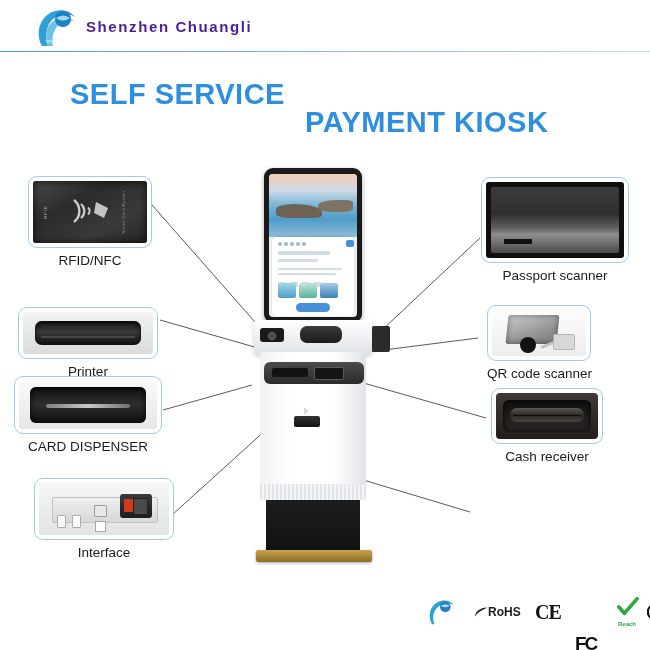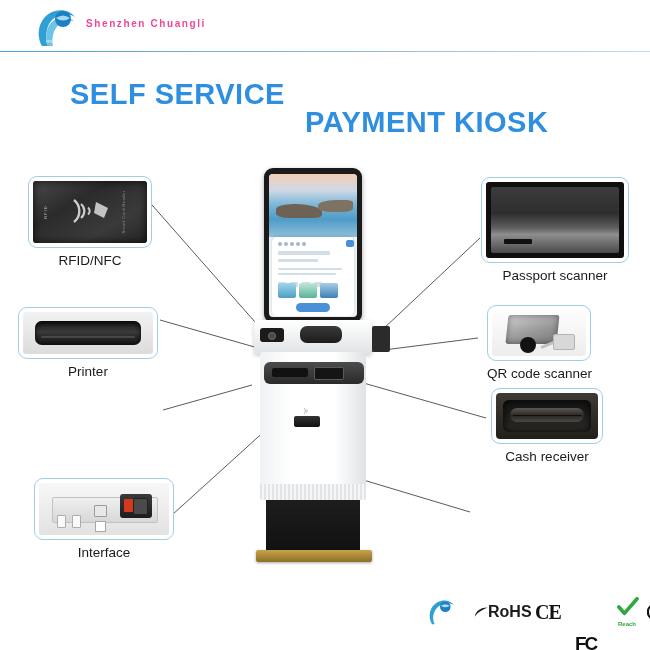--- a/index.html
+++ b/index.html
@@ -10,21 +10,21 @@
     overflow:hidden;
     position:relative;
   }
   .page{position:absolute;inset:0;}
 
   
   .header{position:absolute;left:0;top:0;width:650px;height:52px;}
   .logo-mark{position:absolute;left:32px;top:6px;width:46px;height:42px;}
   .brand-name{
     position:absolute;left:86px;top:18px;
-    font-size:10px;font-weight:bold;color:#ec4899;letter-spacing:1.6px;
+    font-size:15px;font-weight:bold;color:#4c1d95;letter-spacing:1.6px;
     white-space:nowrap;
   }
   .header-rule{
     position:absolute;left:0;top:51px;width:650px;height:1px;
     background:linear-gradient(to right,#4a9fd8,#9fc5de 70%,#c9dbe8);
   }
 
   
   .title-1{
     position:absolute;left:70px;top:78px;
@@ -304,21 +304,21 @@
   }
 
   
   .footer-note{
     position:absolute;left:14px;top:598px;
     font-family:"Liberation Serif", serif;
     font-size:13.5px;color:#111;white-space:nowrap;
   }
   .certs{position:absolute;left:425px;top:596px;width:215px;height:34px;}
   .cert{position:absolute;top:0;height:32px;display:flex;align-items:center;}
-  .cert-rohs{left:48px;font-size:16px;font-weight:bold;color:#1b1b1b;}
+  .cert-rohs{left:48px;font-size:12px;font-weight:bold;color:#1b1b1b;}
   .cert-ce{left:110px;font-size:20px;font-weight:bold;color:#111;letter-spacing:-1px;font-family:"Liberation Serif",serif;}
   .cert-fc{left:150px;font-size:19px;font-weight:bold;color:#111;letter-spacing:-2px;margin-top:32px;}
   .cert-reach{left:190px;}
   .cert-ccc{left:222px;}
 </style>
 </head>
 <body>
 
 <div class="page">
 
@@ -370,20 +370,30 @@
 
   <div class="callout" style="left:18px;top:281px;width:140px;margin-top:26px;">
     <div class="cbox" style="width:140px;height:52px;">
       <div class="part printer">
         <div class="slot"></div>
       </div>
     </div>
     <div class="clabel">Printer</div>
   </div>
 
+  <div class="callout" style="left:14px;top:376px;width:148px;">
+    <div class="cbox" style="width:148px;height:58px;">
+      <div class="part dispenser">
+        <div class="blk">
+          <div class="line"></div>
+        </div>
+      </div>
+    </div>
+    <div class="clabel">CARD DISPENSER</div>
+  </div>
 
   <div class="callout" style="left:34px;top:478px;width:140px;">
     <div class="cbox" style="width:140px;height:62px;">
       <div class="part iface">
         <div class="plate"></div>
         <div class="usb" style="left:18px;top:32px;"></div>
         <div class="usb" style="left:33px;top:32px;"></div>
         <div class="rj45" style="left:55px;top:22px;"></div>
         <div class="sq" style="left:56px;top:38px;"></div>
         <div class="power">

